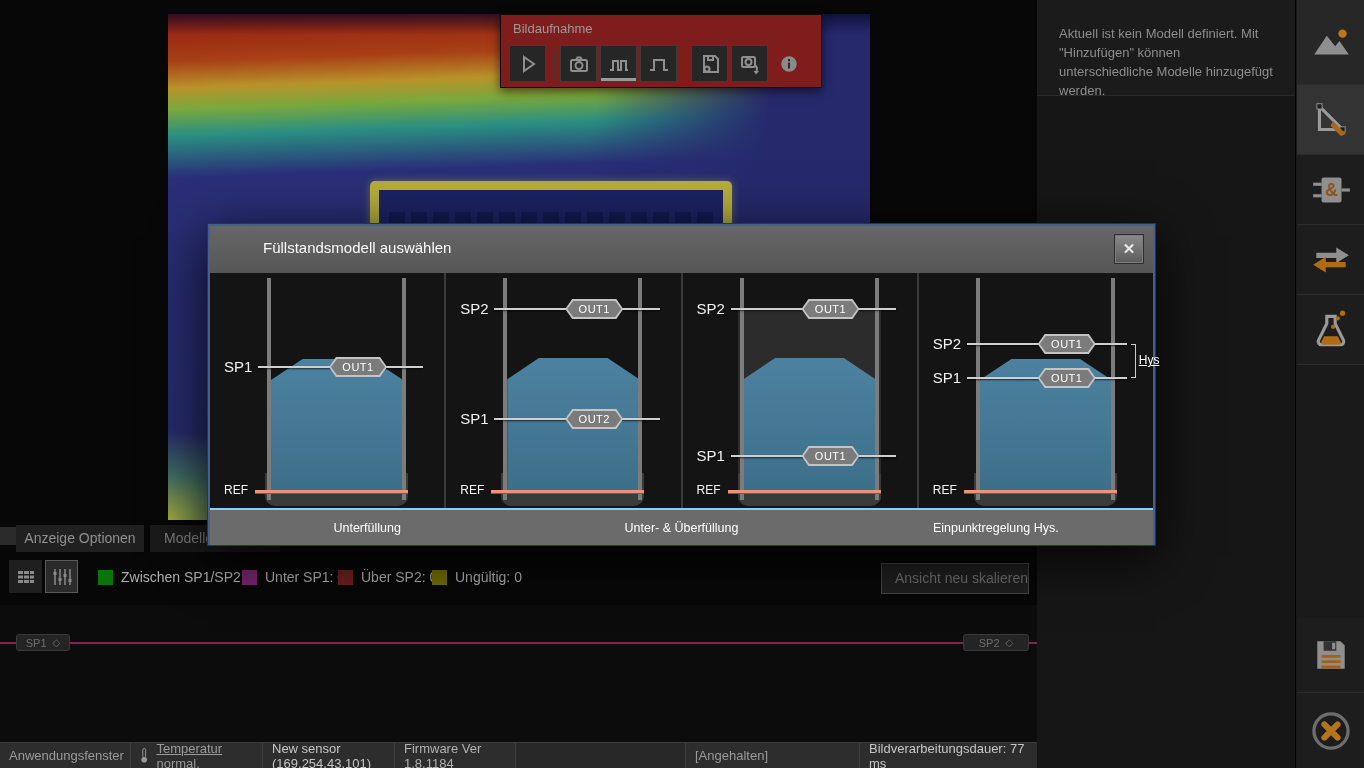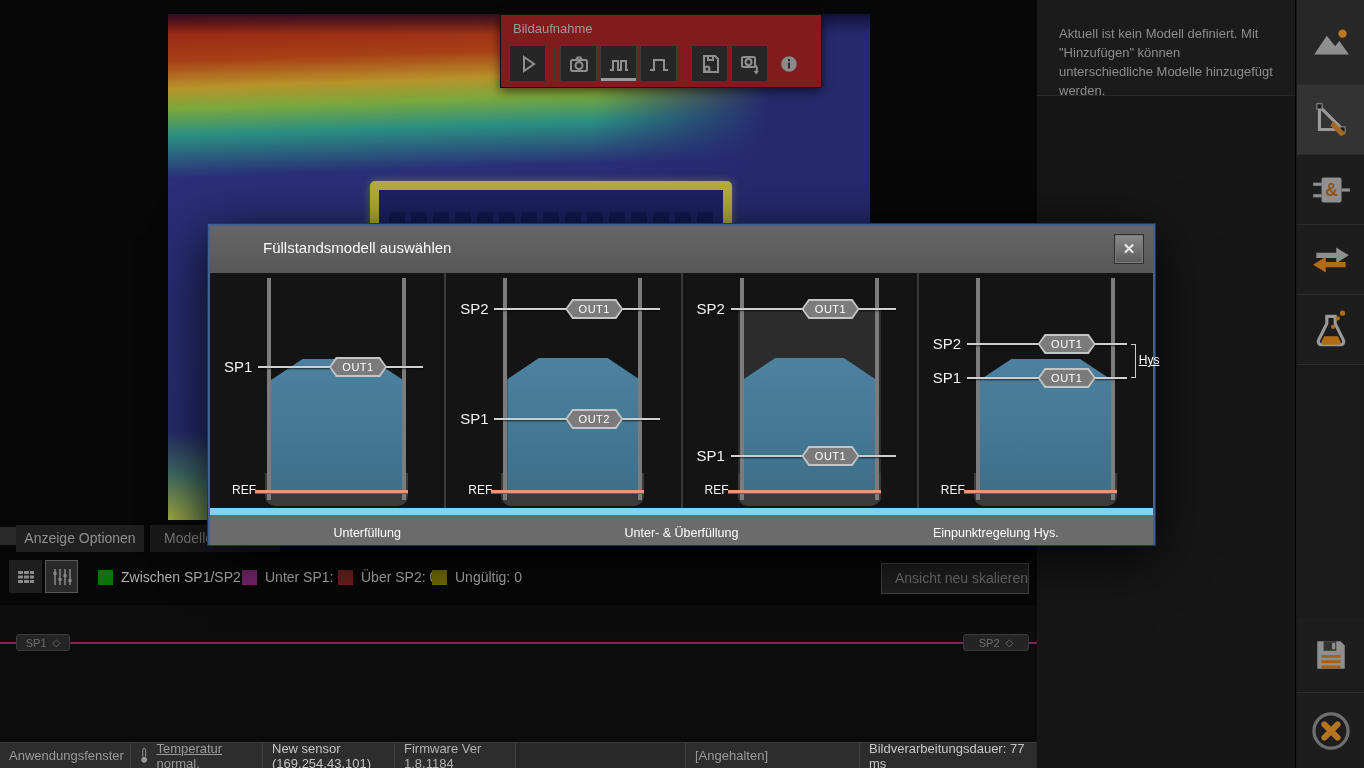--- a/index.html
+++ b/index.html
@@ -70,26 +70,26 @@
   .sp-row { position:absolute; left:0; right:0; height:0; }
   .sp-label { position:absolute; left:14px; top:-9px; color:#f2f2f2; font-size:15px; }
   .sp-line { position:absolute; left:48px; right:21px; top:-1px; height:2px; background:#cfcfcf; box-shadow:0 1px 2px rgba(0,0,0,.7); }
   .badge { position:absolute; left:148px; top:0; width:58px; height:20px; transform:translate(-50%,-50%);
     clip-path:polygon(12% 0, 88% 0, 100% 50%, 88% 100%, 12% 100%, 0 50%);
     background:#c4c4c4; display:flex; align-items:center; justify-content:center;
     filter:drop-shadow(1px 2px 2px rgba(0,0,0,.7)); }
   .badge-in { width:54px; height:16px; clip-path:polygon(11% 0, 89% 0, 100% 50%, 89% 100%, 11% 100%, 0 50%);
     background:#7b7b7b; color:#fff; font-size:11px; letter-spacing:.5px; display:flex; align-items:center; justify-content:center; }
   .ref-row { position:absolute; left:0; right:0; top:218px; height:0; }
-  .ref-label { position:absolute; left:14px; top:-8px; color:#f5f5f5; font-size:12px;margin-left:8px; }
+  .ref-label { position:absolute; left:14px; top:-8px; color:#f5f5f5; font-size:12px; }
   .ref-line { position:absolute; left:45px; width:153px; top:-1px; height:3px; background:#ec9378; box-shadow:0 1px 0 #a14a33; }
   .hys-bracket { position:absolute; left:212px; top:71px; height:34px; width:5px;
     border-top:1px solid #ccc; border-right:1px solid #ccc; border-bottom:1px solid #ccc; }
   .hys-label { position:absolute; left:220px; top:80px; color:#fff; font-size:12px;text-decoration:underline; }
-  #model-dialog .dlg-footer { height:37px; background:#6b6b6b; border-top:7px solid #7dd3fc; display:flex; }
+  #model-dialog .dlg-footer { height:37px; background:#6b6b6b; border-top:2px solid #7dd3fc; display:flex; }
   .dlg-caption { flex:1; color:#fff; font-size:12.5px; text-align:center; line-height:36px; }
 
   
   #tab-corner { position:absolute; left:0; top:527px; width:16px; height:18px; background:#2b2b2b; }
   .tab { position:absolute; top:525px; height:27px; font-size:14px; line-height:27px; }
   #tab-anzeige { left:16px; width:128px; background:#202020; color:#8f8f8f; text-align:center; }
   #tab-modeller { left:150px; width:130px; background:#191919; color:#7a7a7a; padding-left:14px; overflow:hidden; }
   .view-btn { position:absolute; top:560px; width:33px; height:33px; background:#1f1f1f;
     display:flex; align-items:center; justify-content:center; }
   #view-btn-table { left:9px; }

